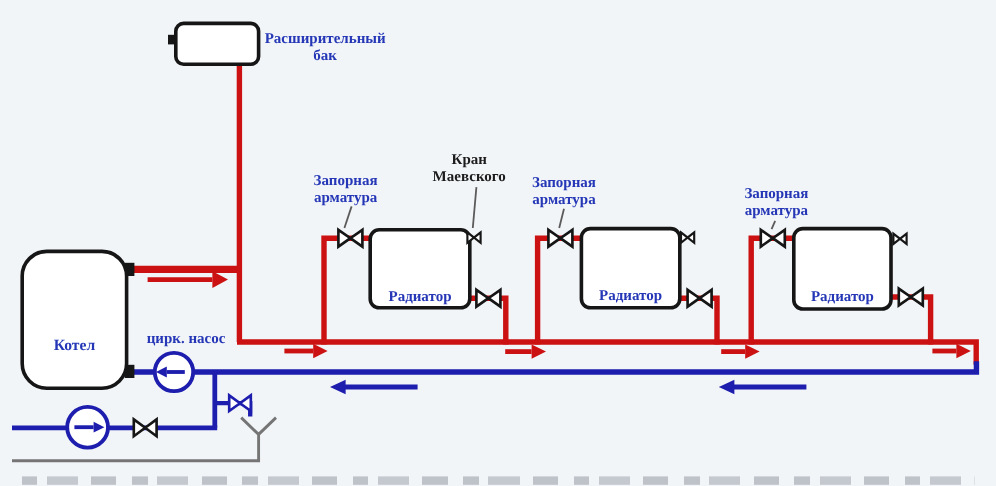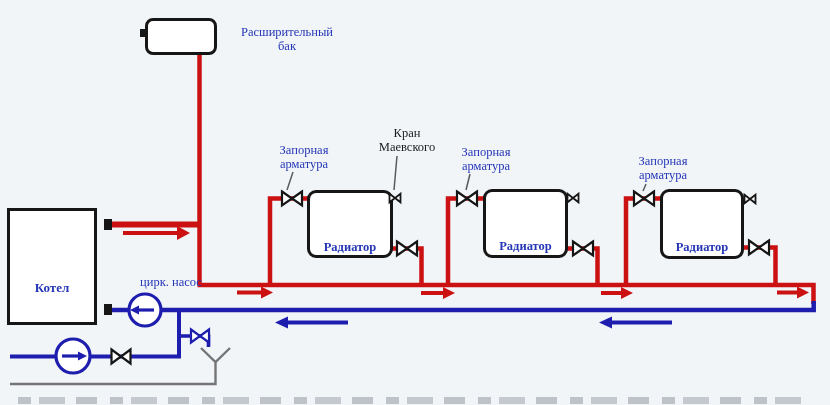--- a/index.html
+++ b/index.html
@@ -14,22 +14,22 @@
   .s-gray{stroke:var(--drain-gray);fill:none;}
   .s-ptr{stroke:#5b5b5b;fill:none;}
   .f-red{fill:var(--supply-red);}
   .f-blue{fill:var(--return-blue);}
   .valve{fill:#ffffff;stroke:var(--outline-black);}
   .valve-blue{fill:#ffffff;stroke:var(--return-blue);}
   .pumpc{fill:#ffffff;stroke:var(--return-blue);}
   .box{position:absolute;box-sizing:border-box;background:#ffffff;
        border:3px solid var(--outline-black);z-index:2;}
   .stub{position:absolute;background:var(--outline-black);z-index:2;}
-  .lbl{position:absolute;z-index:4;text-align:center;font-weight:normal;
-       font-size:12.5px;line-height:1.1;color:var(--label-blue);margin-left:16px;}
+  .lbl{position:absolute;z-index:4;text-align:center;font-weight:bold;
+       font-size:12.5px;line-height:1.1;color:var(--label-blue);}
   .lbl-black{color:var(--label-black);}
   .boxlbl{font-weight:bold;font-size:12.5px;color:var(--label-blue);text-align:center;margin-top:46px;}
   #boiler{display:flex;justify-content:center;align-items:flex-start;}
   #boiler .boxlbl{padding-top:23px;font-size:13px;}
   .rad{display:flex;justify-content:center;align-items:center;}
   #watermark{position:absolute;left:18px;top:397px;width:794px;height:7px;z-index:1;opacity:.38;
      background:repeating-linear-gradient(90deg,#6a707c 0 13px,transparent 13px 21px,
         #7a808c 21px 47px,transparent 47px 58px,#6a707c 58px 79px,transparent 79px 92px);}
 </style>
 </head>
@@ -103,21 +103,21 @@
       </g>
     </g>
   </svg>
 
   <div class="stub" style="left:140px;top:29px;width:7px;height:8px;"></div>
   <div class="stub" style="left:104px;top:219px;width:8px;height:11px;"></div>
   <div class="stub" style="left:104px;top:304px;width:8px;height:11px;"></div>
 
   <div class="box" style="left:145px;top:18px;width:72px;height:37px;border-radius:8px;"></div>
 
-  <div class="box" id="boiler" style="left:7px;top:208px;width:90px;height:117px;border-radius:0;">
+  <div class="box" id="boiler" style="left:17px;top:208px;width:90px;height:117px;border-radius:22px;">
     <span class="boxlbl">Котел</span>
   </div>
 
   <div class="box rad" style="left:307px;top:190px;width:86px;height:68px;border-radius:9px;">
     <span class="boxlbl">Радиатор</span>
   </div>
   <div class="box rad" style="left:483px;top:189px;width:85px;height:69px;border-radius:9px;">
     <span class="boxlbl">Радиатор</span>
   </div>
   <div class="box rad" style="left:660px;top:189px;width:84px;height:70px;border-radius:9px;">

